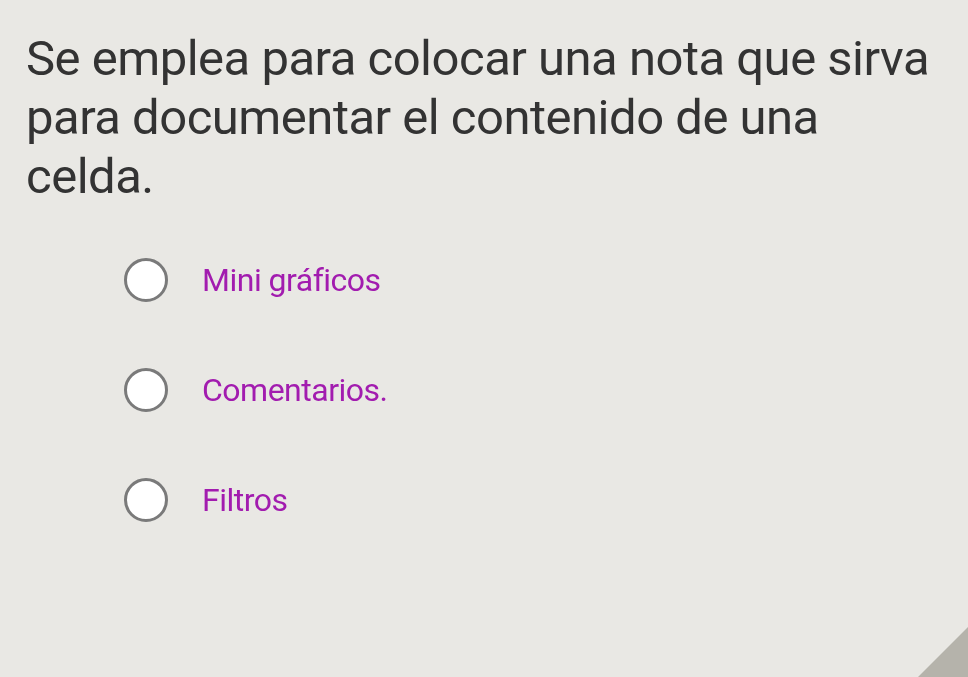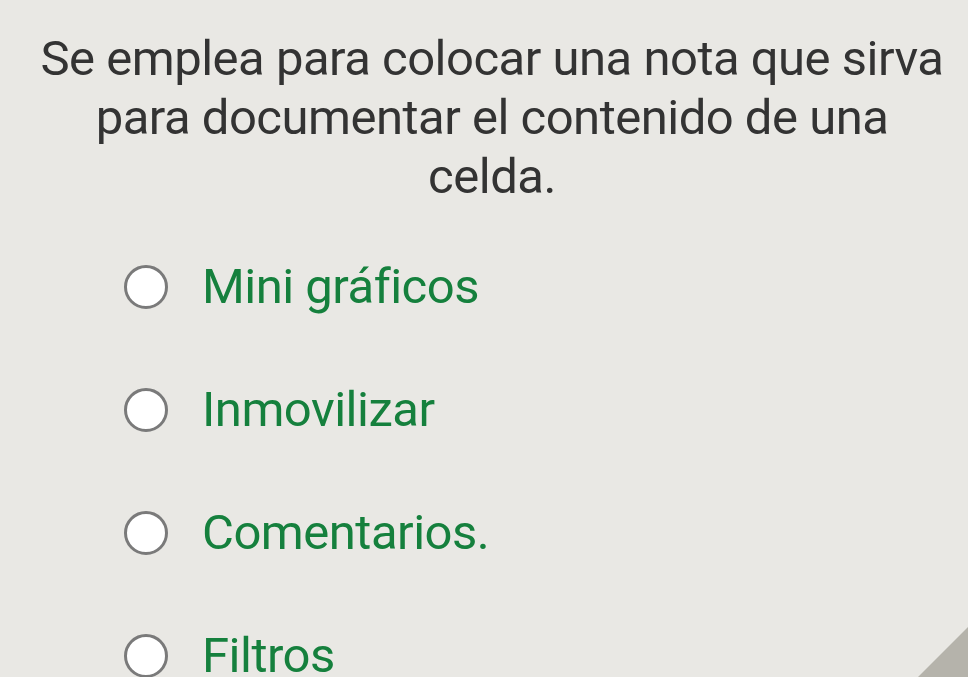--- a/index.html
+++ b/index.html
@@ -1,19 +1,18 @@
 <!DOCTYPE html>
 <html><head>
   <meta charset="utf-8">
   <style>
     * {
       margin: 4px;
       padding: 0;
       box-sizing: border-box;
-      text-align: center;
     }
     body {
       width: 968px;
       height: 677px;
       background-color: #e9e8e4;
       font-family: -apple-system, BlinkMacSystemFont, "Segoe UI", Roboto, Helvetica, Arial, sans-serif;
       padding: 18px 14px;
       position: relative;
       overflow: hidden;
     }
@@ -36,22 +35,22 @@
     .radio-circle {
       width: 44px;
       height: 44px;
       border: 3px solid #7a7a7a;
       border-radius: 50%;
       background-color: #ffffff;
       margin-right: 30px;
       flex-shrink: 0;
     }
     .option-label {
-      font-size: 49px;
-      color: #15803d;
+      font-size: 32px;
+      color: #a21caf;
       letter-spacing: -0.5px;
     }
     .corner-fold {
       position: absolute;
       bottom: 0;
       right: 0;
       width: 0;
       height: 0;
       border-style: solid;
       border-width: 0 0 58px 58px;
@@ -63,24 +62,20 @@
 
 <div class="question-text">Se emplea para colocar una nota que sirva para documentar el contenido de una celda.</div>
 
 <div class="options">
   <div class="option-row">
     <div class="radio-circle"></div>
     <div class="option-label">Mini gráficos</div>
   </div>
   <div class="option-row">
     <div class="radio-circle"></div>
-    <div class="option-label">Inmovilizar</div>
-  </div>
-  <div class="option-row">
-    <div class="radio-circle"></div>
     <div class="option-label">Comentarios.</div>
   </div>
   <div class="option-row">
     <div class="radio-circle"></div>
     <div class="option-label">Filtros</div>
   </div>
 </div>
 
 <div class="corner-fold"></div>
 

